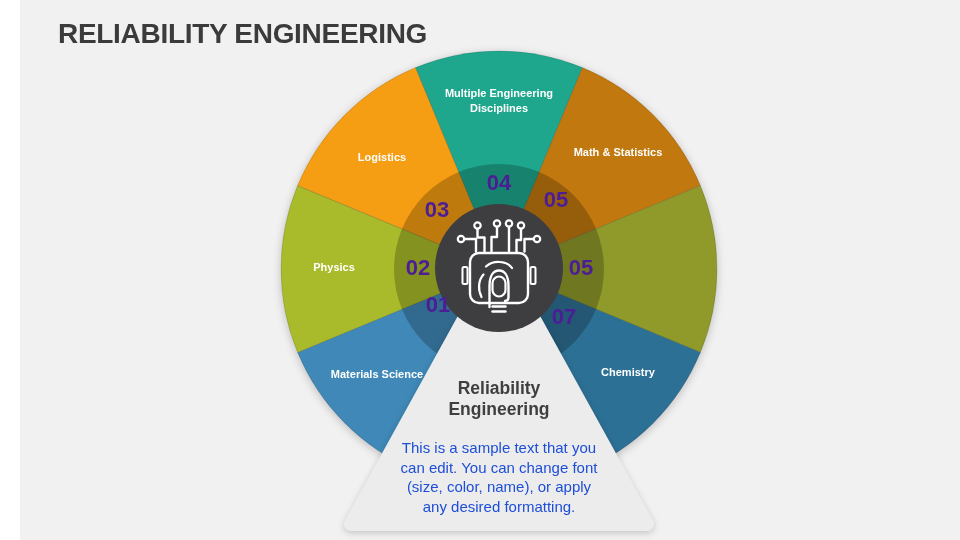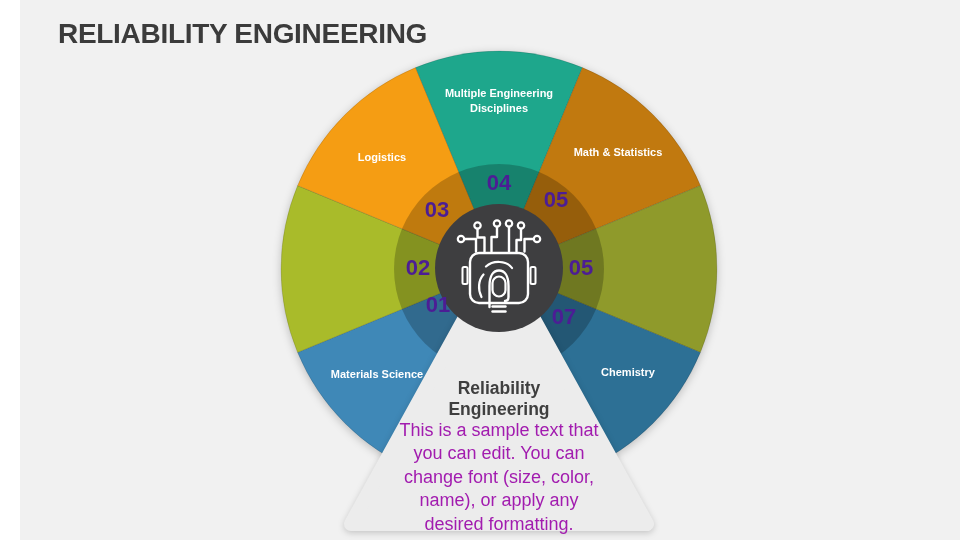--- a/index.html
+++ b/index.html
@@ -37,21 +37,21 @@
   .n1{left:418px;top:305px} .n2{left:398px;top:268px} .n3{left:417px;top:210px}
   .n4{left:479px;top:183px} .n5{left:536px;top:200px} .n6{left:561px;top:268px}
   .n7{left:544px;top:317px}
   .callout-title {
     position:absolute; left:479px; top:399px; transform:translate(-50%,-50%);
     width:150px; text-align:center; font-weight:bold; font-size:17.5px;
     color:#3F3F3F; line-height:1.2;
   }
   .callout-body {
     position:absolute; left:479px; top:477px; transform:translate(-50%,-50%);
-    width:208px; text-align:center; font-size:18px; color:#a21caf;
+    width:208px; text-align:center; font-size:15px; color:#1d4ed8;
     line-height:1.3;
   }
   .wheel-group { filter: drop-shadow(0px 2px 4px rgba(0,0,0,0.22)); }
   .triangle-path { filter: drop-shadow(0px 2px 3px rgba(0,0,0,0.18)); }
   .slice { stroke: rgba(0,0,0,0.12); stroke-width:1; }
 </style>
 </head>
 <body>
 
 <div class="slide">
@@ -98,20 +98,21 @@
       <circle cx="501" cy="225.5" r="3.2" stroke-width="2.2"></circle>
       <path d="M501,229 L501,240 L496.5,240 L496.5,251.5"></path>
       <circle cx="517" cy="239" r="3.2" stroke-width="2.2"></circle>
       <path d="M513.5,239 L504.5,239 L504.5,251.5"></path>
     </g>
   </svg>
 
   <div class="slide-title">RELIABILITY ENGINEERING</div>
 
   <div class="lbl l1">Materials Science</div>
+  <div class="lbl l2">Physics</div>
   <div class="lbl l3">Logistics</div>
   <div class="lbl l4">Multiple Engineering Disciplines</div>
   <div class="lbl l5">Math &amp; Statistics</div>
   <div class="lbl l7">Chemistry</div>
 
   <div class="num n1">01</div>
   <div class="num n2">02</div>
   <div class="num n3">03</div>
   <div class="num n4">04</div>
   <div class="num n5">05</div>

